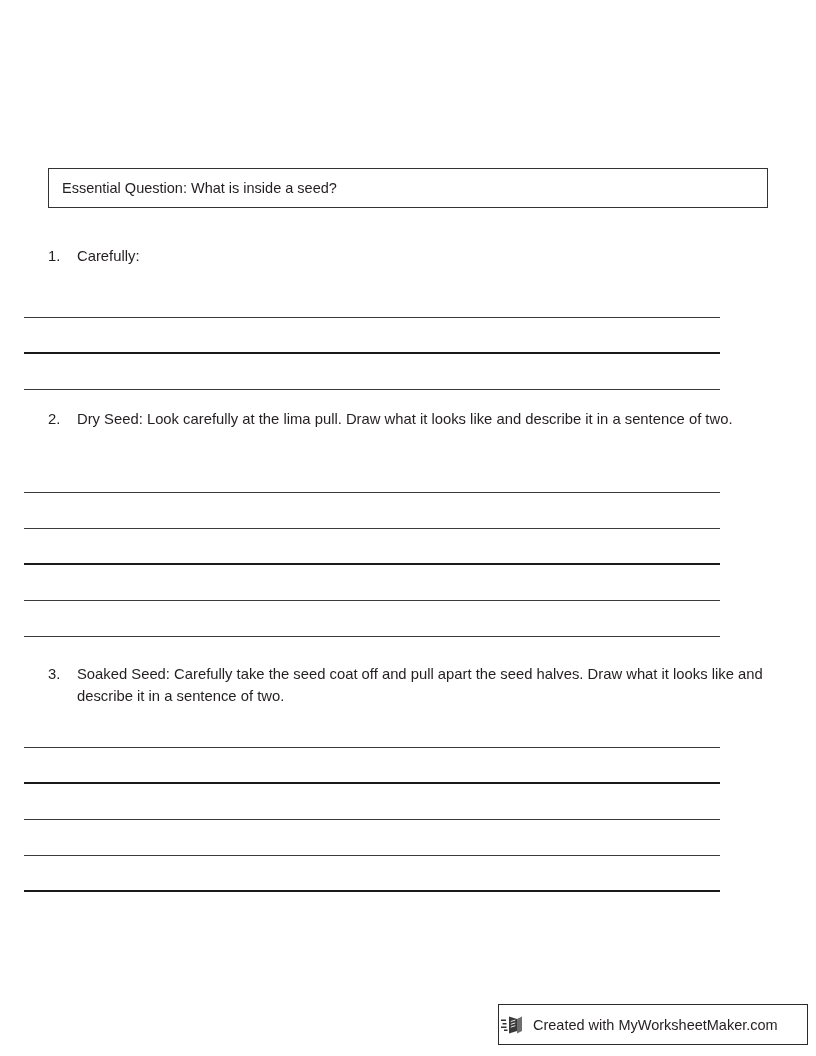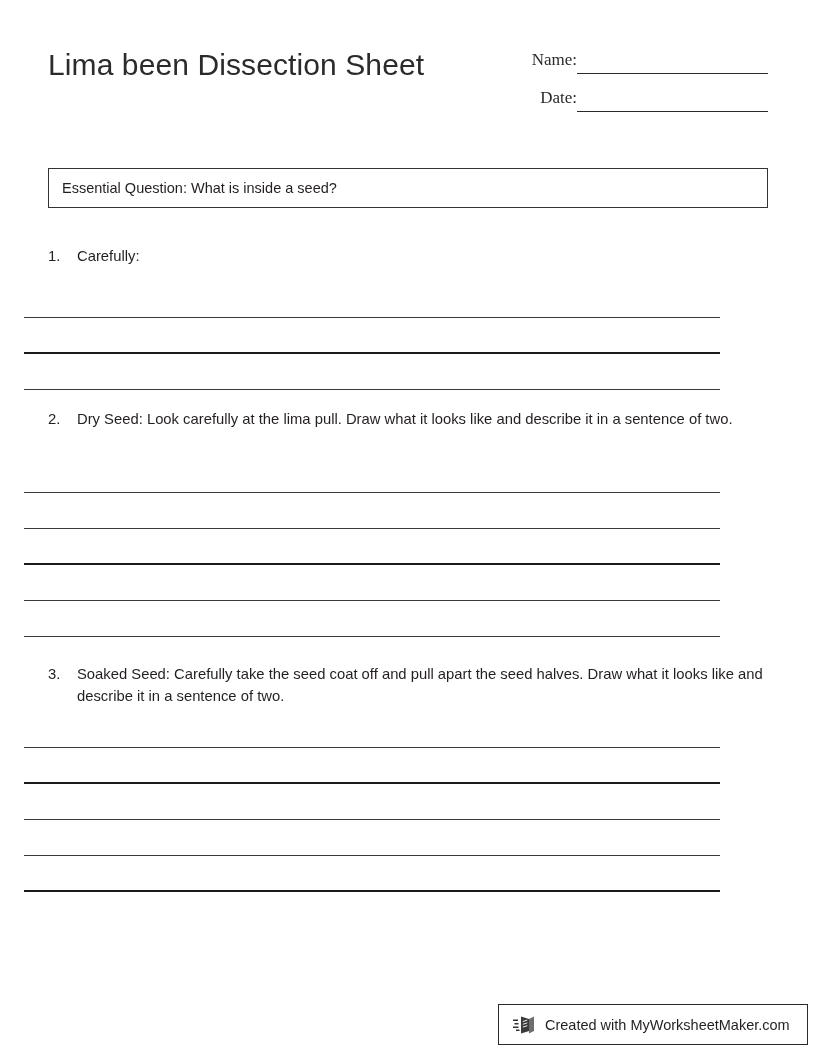--- a/index.html
+++ b/index.html
@@ -143,53 +143,42 @@
     position: absolute;
     left: 498px;
     top: 1004px;
     width: 310px;
     height: 41px;
     box-sizing: border-box;
     border: 1.3px solid #2b2b2b;
     background: #ffffff;
     display: flex;
     align-items: center;
-    padding-left: 14px;
+    padding-left: 2px;
   }
   .brand-mark {
     width: 24px;
     height: 20px;
     flex: 0 0 auto;
     margin-right: 8px;
     display: block;
   }
   .footer-text {
     font-size: 14.5px;
     color: #231f20;
     white-space: nowrap;
   }
 </style>
 </head>
 <body>
 
 <div class="page">
 
   <div class="header">
-    <div class="worksheet-title">Lima been Dissection Sheet</div>
-
-    <div class="namedate">
-      <div class="nd-row">
-        <span class="nd-label">Name:</span>
-        <span class="nd-line"></span>
-      </div>
-      <div class="nd-row">
-        <span class="nd-label">Date:</span>
-        <span class="nd-line"></span>
-      </div>
-    </div>
+
   </div>
 
   <div class="eq-box">
     <span class="eq-text">Essential Question: What is inside a seed?</span>
   </div>
 
   <div class="item" id="item-1">
     <div class="item-head">
       <span class="item-num">1.</span>
       <span class="item-text">Carefully:</span>

